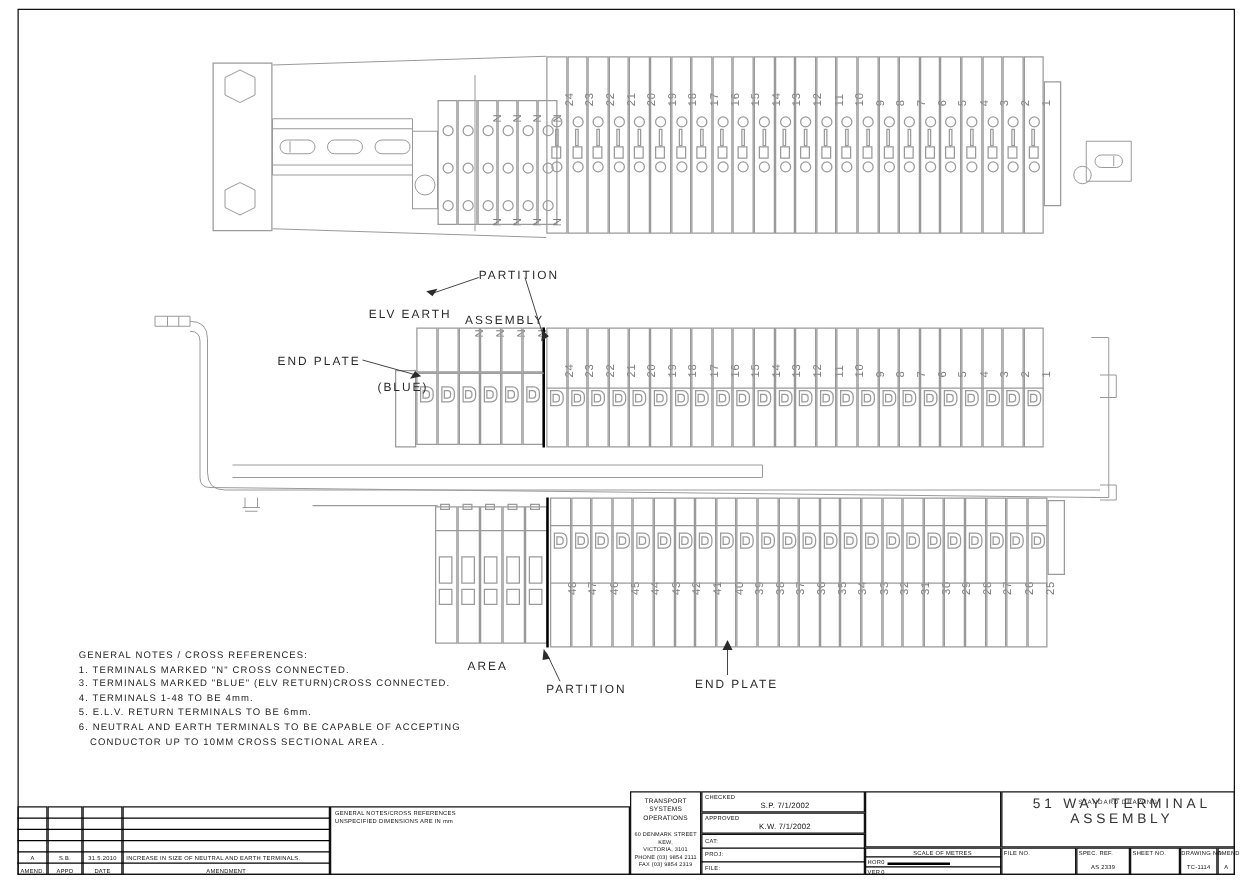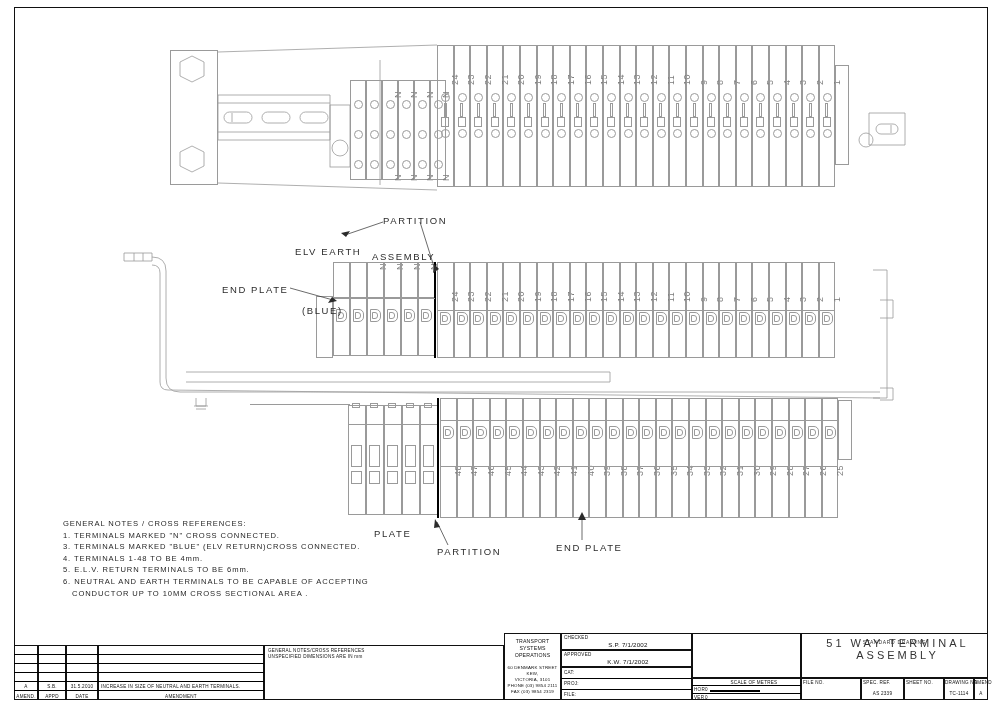--- a/index.html
+++ b/index.html
@@ -532,21 +532,21 @@
       <div class="ln" style="left:440px;top:420px;width:398.40000000000003px;height:1px;"></div>
       <div class="ln" style="left:440px;top:466px;width:398.40000000000003px;height:1px;"></div>
       <div class="box" style="left:838.4000000000001px;top:400px;width:14px;height:60px;"></div>
     </div>
 
   <div class="callout" style="left:383px;top:215px;">PARTITION</div>
   <div class="callout" style="left:295px;top:246px;">ELV EARTH</div>
   <div class="callout" style="left:302px;top:257px;margin-top:48px;">(BLUE)</div>
   <div class="callout" style="left:372px;top:251px;">ASSEMBLY</div>
   <div class="callout" style="left:222px;top:284px;">END PLATE</div>
-  <div class="callout" style="left:374px;top:528px;">PLATE</div>
+  <div class="callout" style="left:374px;top:528px;">AREA</div>
   <div class="callout" style="left:437px;top:546px;">PARTITION</div>
   <div class="callout" style="left:556px;top:542px;">END PLATE</div>
 
   <svg width="1000" height="707" style="position:absolute;left:0;top:0;pointer-events:none;">
     <g stroke="#2b2b2b" stroke-width="0.7" fill="none">
       <path d="M383 222 L345 235"></path>
       <path d="M341 233 l9 -2 l-4 6 z" fill="#2b2b2b" stroke="none"></path>
       <path d="M420 222 L435 270"></path>
       <path d="M433 273 l1 -9 l5 5 z" fill="#2b2b2b" stroke="none"></path>
       <path d="M290 288 L333 300"></path>

